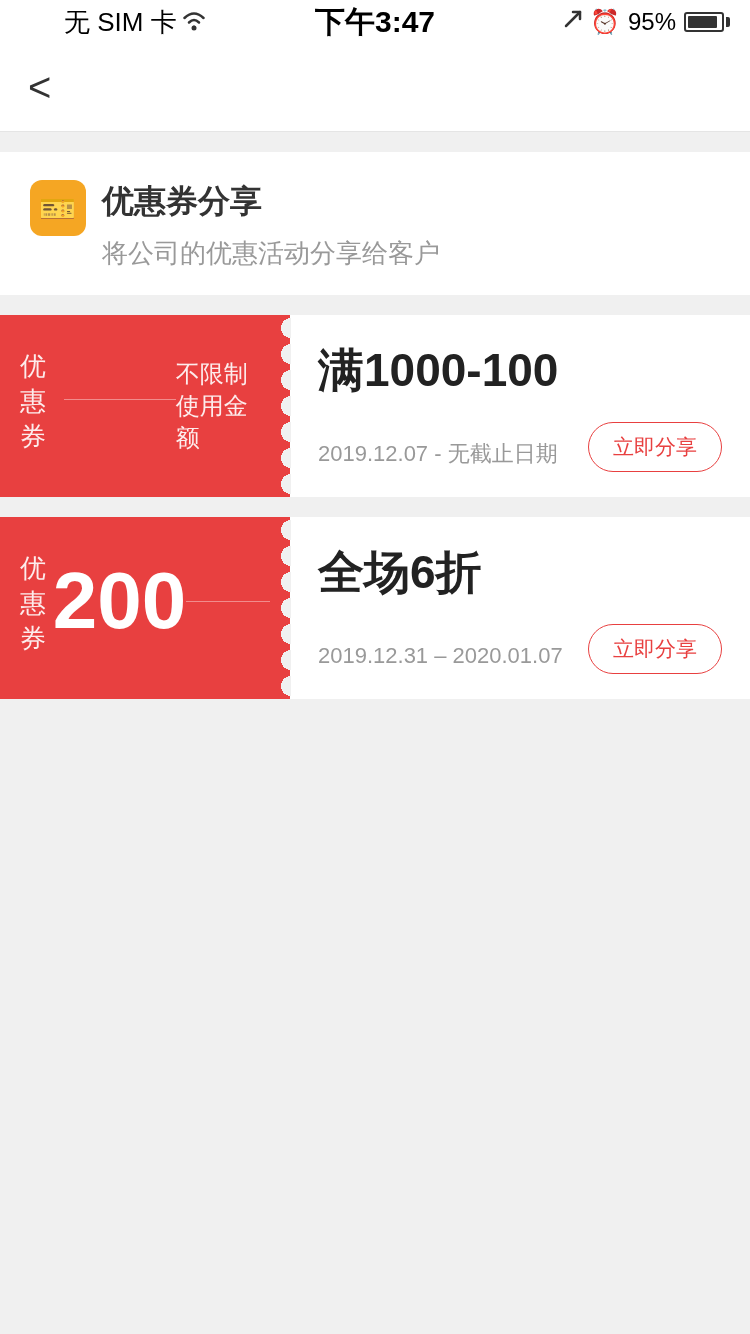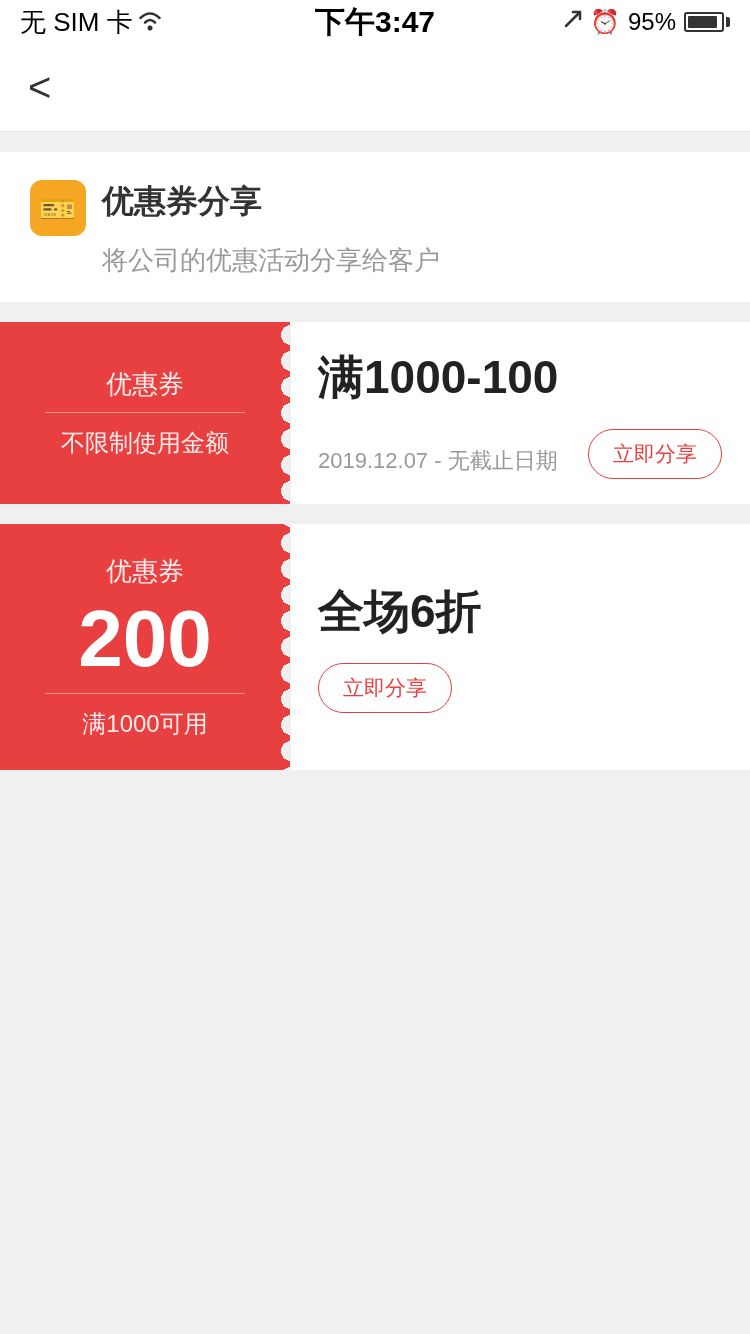--- a/index.html
+++ b/index.html
@@ -22,20 +22,21 @@
       justify-content: space-between;
       padding: 0 20px;
       font-size: 28px;
       font-weight: 500;
     }
     .status-left {
       display: flex;
       align-items: center;
       gap: 3px;
       font-size: 26px;
+      margin-left: 44px;
     }
     .status-center {
       font-size: 30px;
       font-weight: 600;
       position: absolute;
       left: 50%;
       transform: translateX(-50%);
     }
     .status-right {
       display: flex;
@@ -84,21 +85,21 @@
       border-radius: 12px;
       display: flex;
       align-items: center;
       justify-content: center;
       font-size: 30px;
       flex-shrink: 0;
     }
     .section-text-group {
       display: flex;
       flex-direction: column;
-      gap: 19px;
+      gap: 12px;
     }
     .section-title {
       font-size: 32px;
       font-weight: 600;
       color: #333;
     }
     .section-subtitle {
       font-size: 26px;
       color: #999;
     }
@@ -119,21 +120,21 @@
       margin-bottom: 20px;
       overflow: hidden;
       position: relative;
     }
 
     
     .coupon-left {
       width: 290px;
       background: #e84040;
       display: flex;
-      flex-direction: column;
+      flex-direction: row;
       align-items: center;
       justify-content: center;
       padding: 30px 20px;
       position: relative;
       flex-shrink: 0;
     }
 
     
     .coupon-left::after {
       content: '';
@@ -170,21 +171,20 @@
     }
     .coupon-divider {
       width: 200px;
       height: 1px;
       background: rgba(255,255,255,0.4);
       margin-bottom: 14px;
     }
     .coupon-condition {
       font-size: 24px;
       color: rgba(255,255,255,0.9);
-      text-align: center;
     }
 
     
     .coupon-right {
       flex: 1;
       padding: 25px 28px;
       display: flex;
       flex-direction: column;
       justify-content: center;
       gap: 20px;
@@ -312,24 +312,24 @@
           <span class="coupon-date">2019.12.07 - 无截止日期</span>
           <button class="share-btn">立即分享</button>
         </div>
       </div>
     </div>
     <div class="coupon-card">
       <div class="coupon-left">
         <span class="coupon-label">优惠券</span>
         <span class="coupon-amount">200</span>
         <div class="coupon-divider"></div>
-        <span class="coupon-condition">满1000可用</span>
       </div>
       <div class="coupon-right">
         <span class="coupon-name">全场6折</span>
         <div class="coupon-footer">
+          <span class="coupon-date">2019.12.31 – 2020.01.07</span>
           <button class="share-btn">立即分享</button>
         </div>
       </div>
     </div>
   </div>
 
 <div class="bg-fill"></div>
 
 </body></html>

